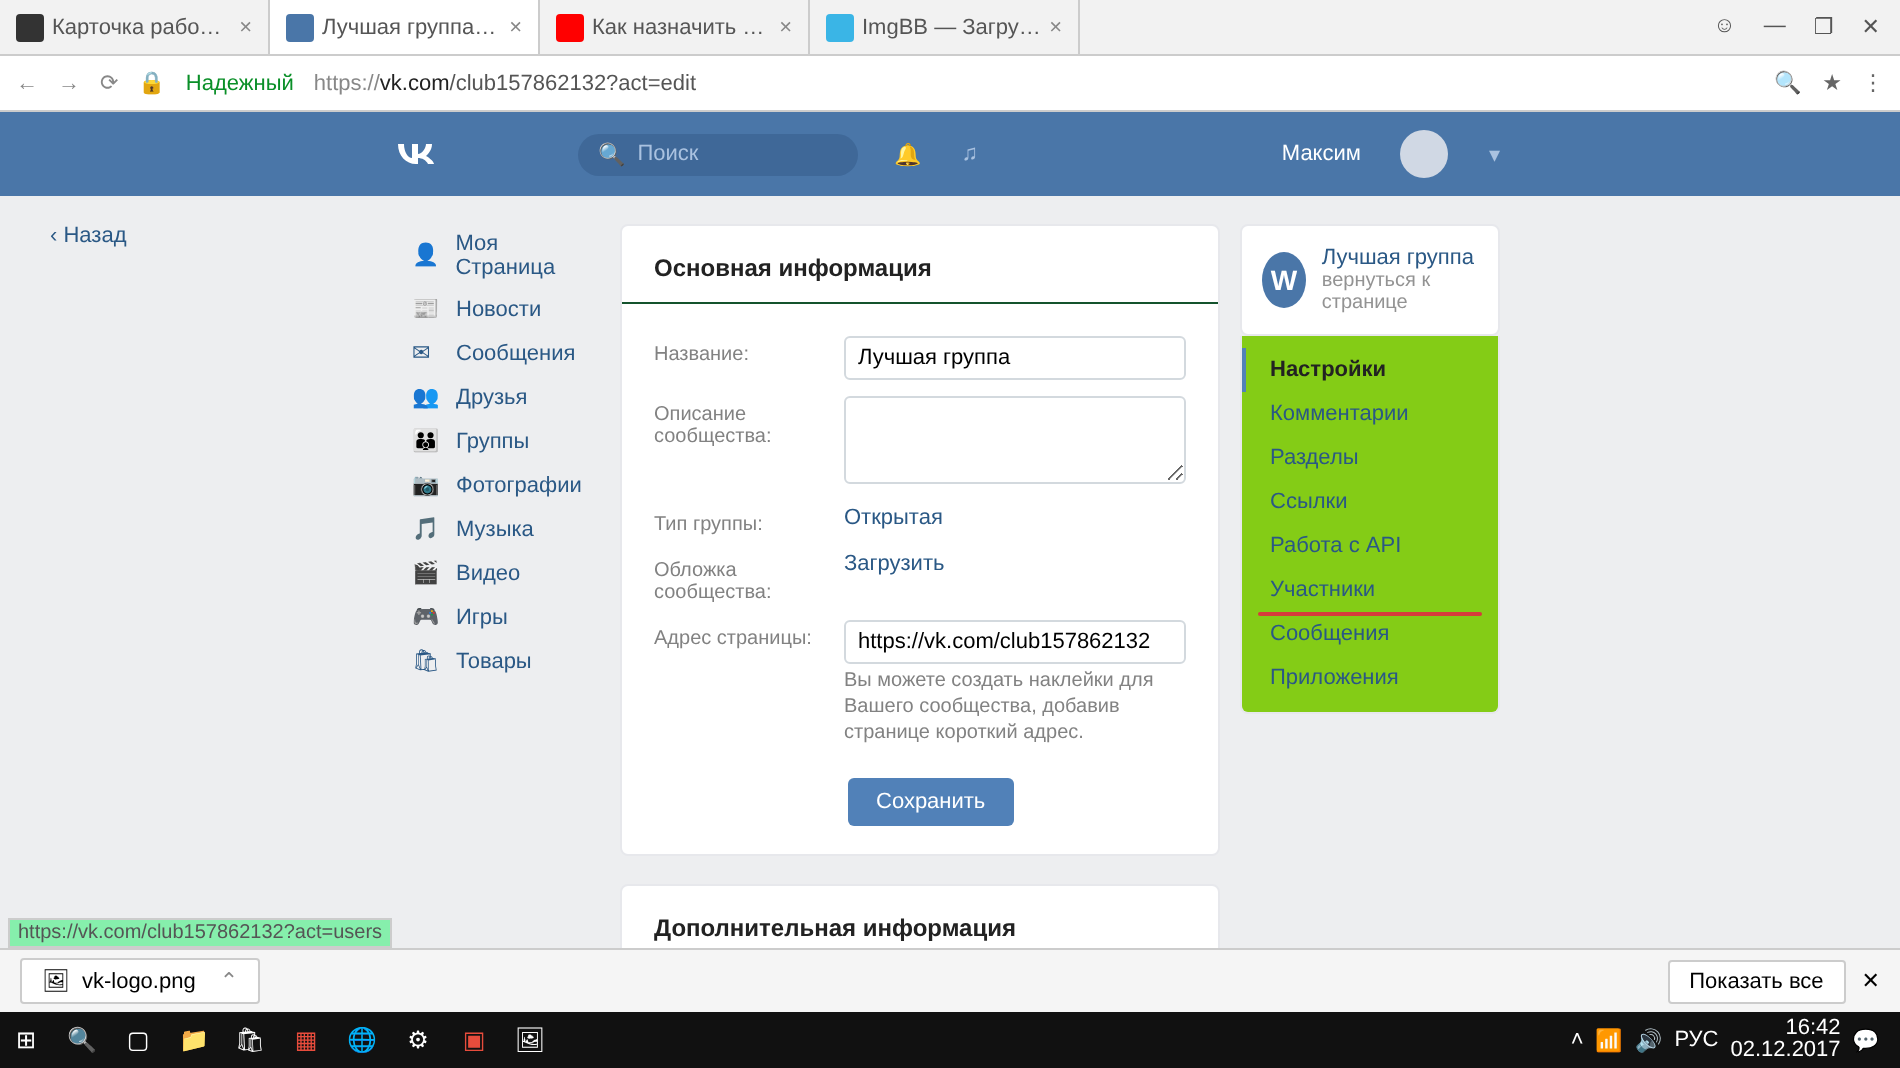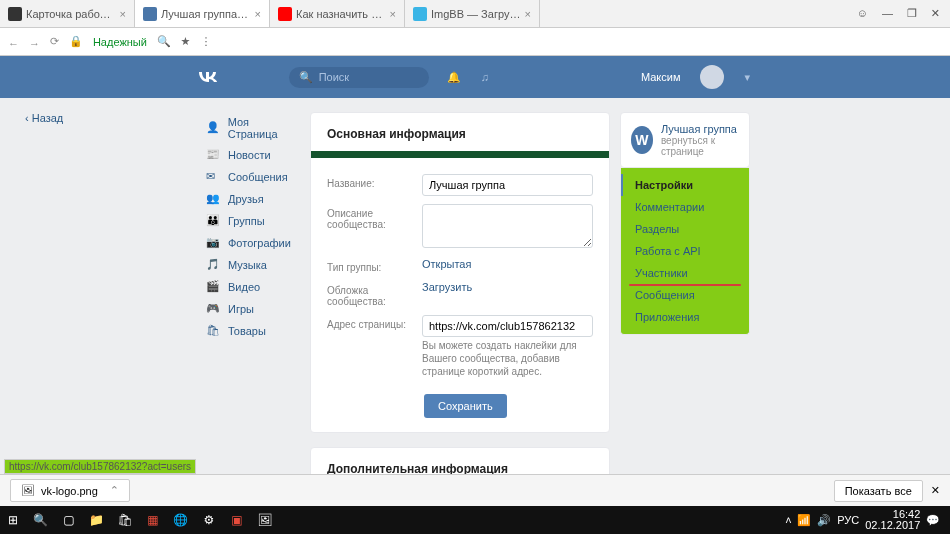--- a/index.html
+++ b/index.html
@@ -24,21 +24,21 @@
 .head-icons{display:flex;gap:20px;margin-left:18px;color:#aac2e0}
 .user{margin-left:auto;margin-right:200px;color:#fff;display:flex;align-items:center;gap:20px}
 .avatar{width:24px;height:24px;border-radius:50%;background:#d0d8e4}
 .page{display:flex;justify-content:center;padding:14px 0;gap:10px}
 .back{position:absolute;left:25px;color:#2a5885}
 .leftnav{width:100px;padding:0 4px}
 .leftnav .item{display:flex;align-items:center;gap:8px;padding:4px 2px;color:#2a5885;cursor:pointer}
 .leftnav .footer{margin-top:8px;color:#888;font-size:10px;line-height:14px}
 .main{width:300px}
 .card{background:#fff;border:1px solid #e7e8ec;border-radius:4px;margin-bottom:14px;padding:14px 0}
-.card h3{font-size:12px;color:#222;padding:0 16px 10px;border-bottom:7px solid #14532d;margin-bottom:12px;font-weight:600}
+.card h3{font-size:12px;color:#222;padding:0 16px 10px;border-bottom:1px solid #14532d;margin-bottom:12px;font-weight:600}
 .row{display:flex;align-items:flex-start;padding:4px 16px}
 .lbl{width:95px;text-align:left;color:#828282;padding-right:8px;padding-top:4px;font-size:10px}
 .val{flex:1}
 .input{width:100%;border:1px solid #d3d9de;border-radius:3px;padding:4px 6px;height:22px;background:#fff}
 .ta{height:44px}
 .link{color:#2a5885;cursor:pointer}
 .hint{color:#828282;font-size:10px;line-height:13px;margin-top:2px}
 .btn-save{background:#5181b8;color:#fff;border:none;border-radius:3px;padding:6px 14px;margin:12px 0 0 113px;cursor:pointer}
 .select{width:100%;border:1px solid #d3d9de;border-radius:3px;padding:4px 6px;height:22px;background:#fff;display:flex;justify-content:space-between;align-items:center}
 .right{width:130px}
@@ -51,21 +51,21 @@
 .ritem.active{border-left:2px solid #5181b8;font-weight:600;color:#222;padding-left:12px}
 .underline{position:relative}
 .underline::after{content:"";position:absolute;left:8px;right:8px;bottom:-2px;height:2px;background:#d63c3c;border-radius:1px}
 .dlbar{position:fixed;bottom:28px;left:0;right:0;height:32px;background:#f5f5f5;border-top:1px solid #ccc;display:flex;align-items:center;padding:0 10px;gap:8px}
 .dlitem{background:#fff;border:1px solid #ccc;border-radius:2px;padding:4px 10px;display:flex;align-items:center;gap:6px}
 .dlctrl{margin-left:auto;display:flex;gap:8px;align-items:center}
 .showall{background:#fff;border:1px solid #ccc;padding:4px 10px;border-radius:2px}
 .taskbar{position:fixed;bottom:0;left:0;right:0;height:28px;background:#111;display:flex;align-items:center;padding:0 4px;gap:10px}
 .tbicon{width:18px;height:18px;display:flex;align-items:center;justify-content:center;color:#fff;font-size:12px}
 .tray{margin-left:auto;display:flex;align-items:center;gap:6px;color:#fff;font-size:10px;padding-right:6px}
-.status{position:fixed;bottom:60px;left:4px;background:#84cc16;border:1px solid #ccc;padding:1px 4px;font-size:10px;color:#555}
+.status{position:fixed;bottom:60px;left:4px;background:#86efac;border:1px solid #ccc;padding:1px 4px;font-size:10px;color:#555}
 .ico{width:14px;height:14px;display:inline-block}
 </style>
 </head>
 <body>
 
 <div class="tabs">
   <div class="tab">
       <span class="tab-favicon" style="background:#333"></span>
       <span class="tab-title">Карточка работы #208</span>
       <span class="tab-close">×</span>
@@ -91,20 +91,21 @@
     <span>❐</span>
     <span>✕</span>
   </div>
 </div>
 <div class="addrbar">
   <span class="nav-btn">←</span>
   <span class="nav-btn">→</span>
   <span class="nav-btn">⟳</span>
   <span class="lock">🔒</span>
   <span class="secure">Надежный</span>
+  <span class="url"><span style="color:#888">https://</span><b>vk.com</b><span>/club157862132?act=edit</span></span>
   <div class="addr-icons">
     <span>🔍</span>
     <span>★</span>
     <span>⋮</span>
   </div>
 </div>
 
 <div class="vkhead">
   <span class="vklogo"><svg width="24" height="14" viewBox="0 0 24 14">
         <path fill="#fff" d="M13 14c-5 0-9-4-9-10h3c0 4 2 7 4 7V4h3v5c2 0 4-3 4-5h3c0 3-2 5-3 6 2 1 4 3 4 4h-3c-1-2-3-3-5-3v3h-1z"></path>
@@ -219,20 +220,21 @@
 
   <div class="right">
     <div class="grphead">
       <div class="logo">W</div>
       <div class="gt"><a>Лучшая группа</a><div class="sub">вернуться к странице</div></div>
     </div>
     <div class="rmenu">
       <div class="ritem active">Настройки</div>
       <div class="ritem">Комментарии</div>
       <div class="ritem">Разделы</div>
+      <div class="ritem">Ссылки</div>
       <div class="ritem">Работа с API</div>
       <div class="ritem underline">Участники</div>
       <div class="ritem">Сообщения</div>
       <div class="ritem">Приложения</div>
     </div>
   </div>
 </div>
 
 <div class="status">https://vk.com/club157862132?act=users</div>
 

